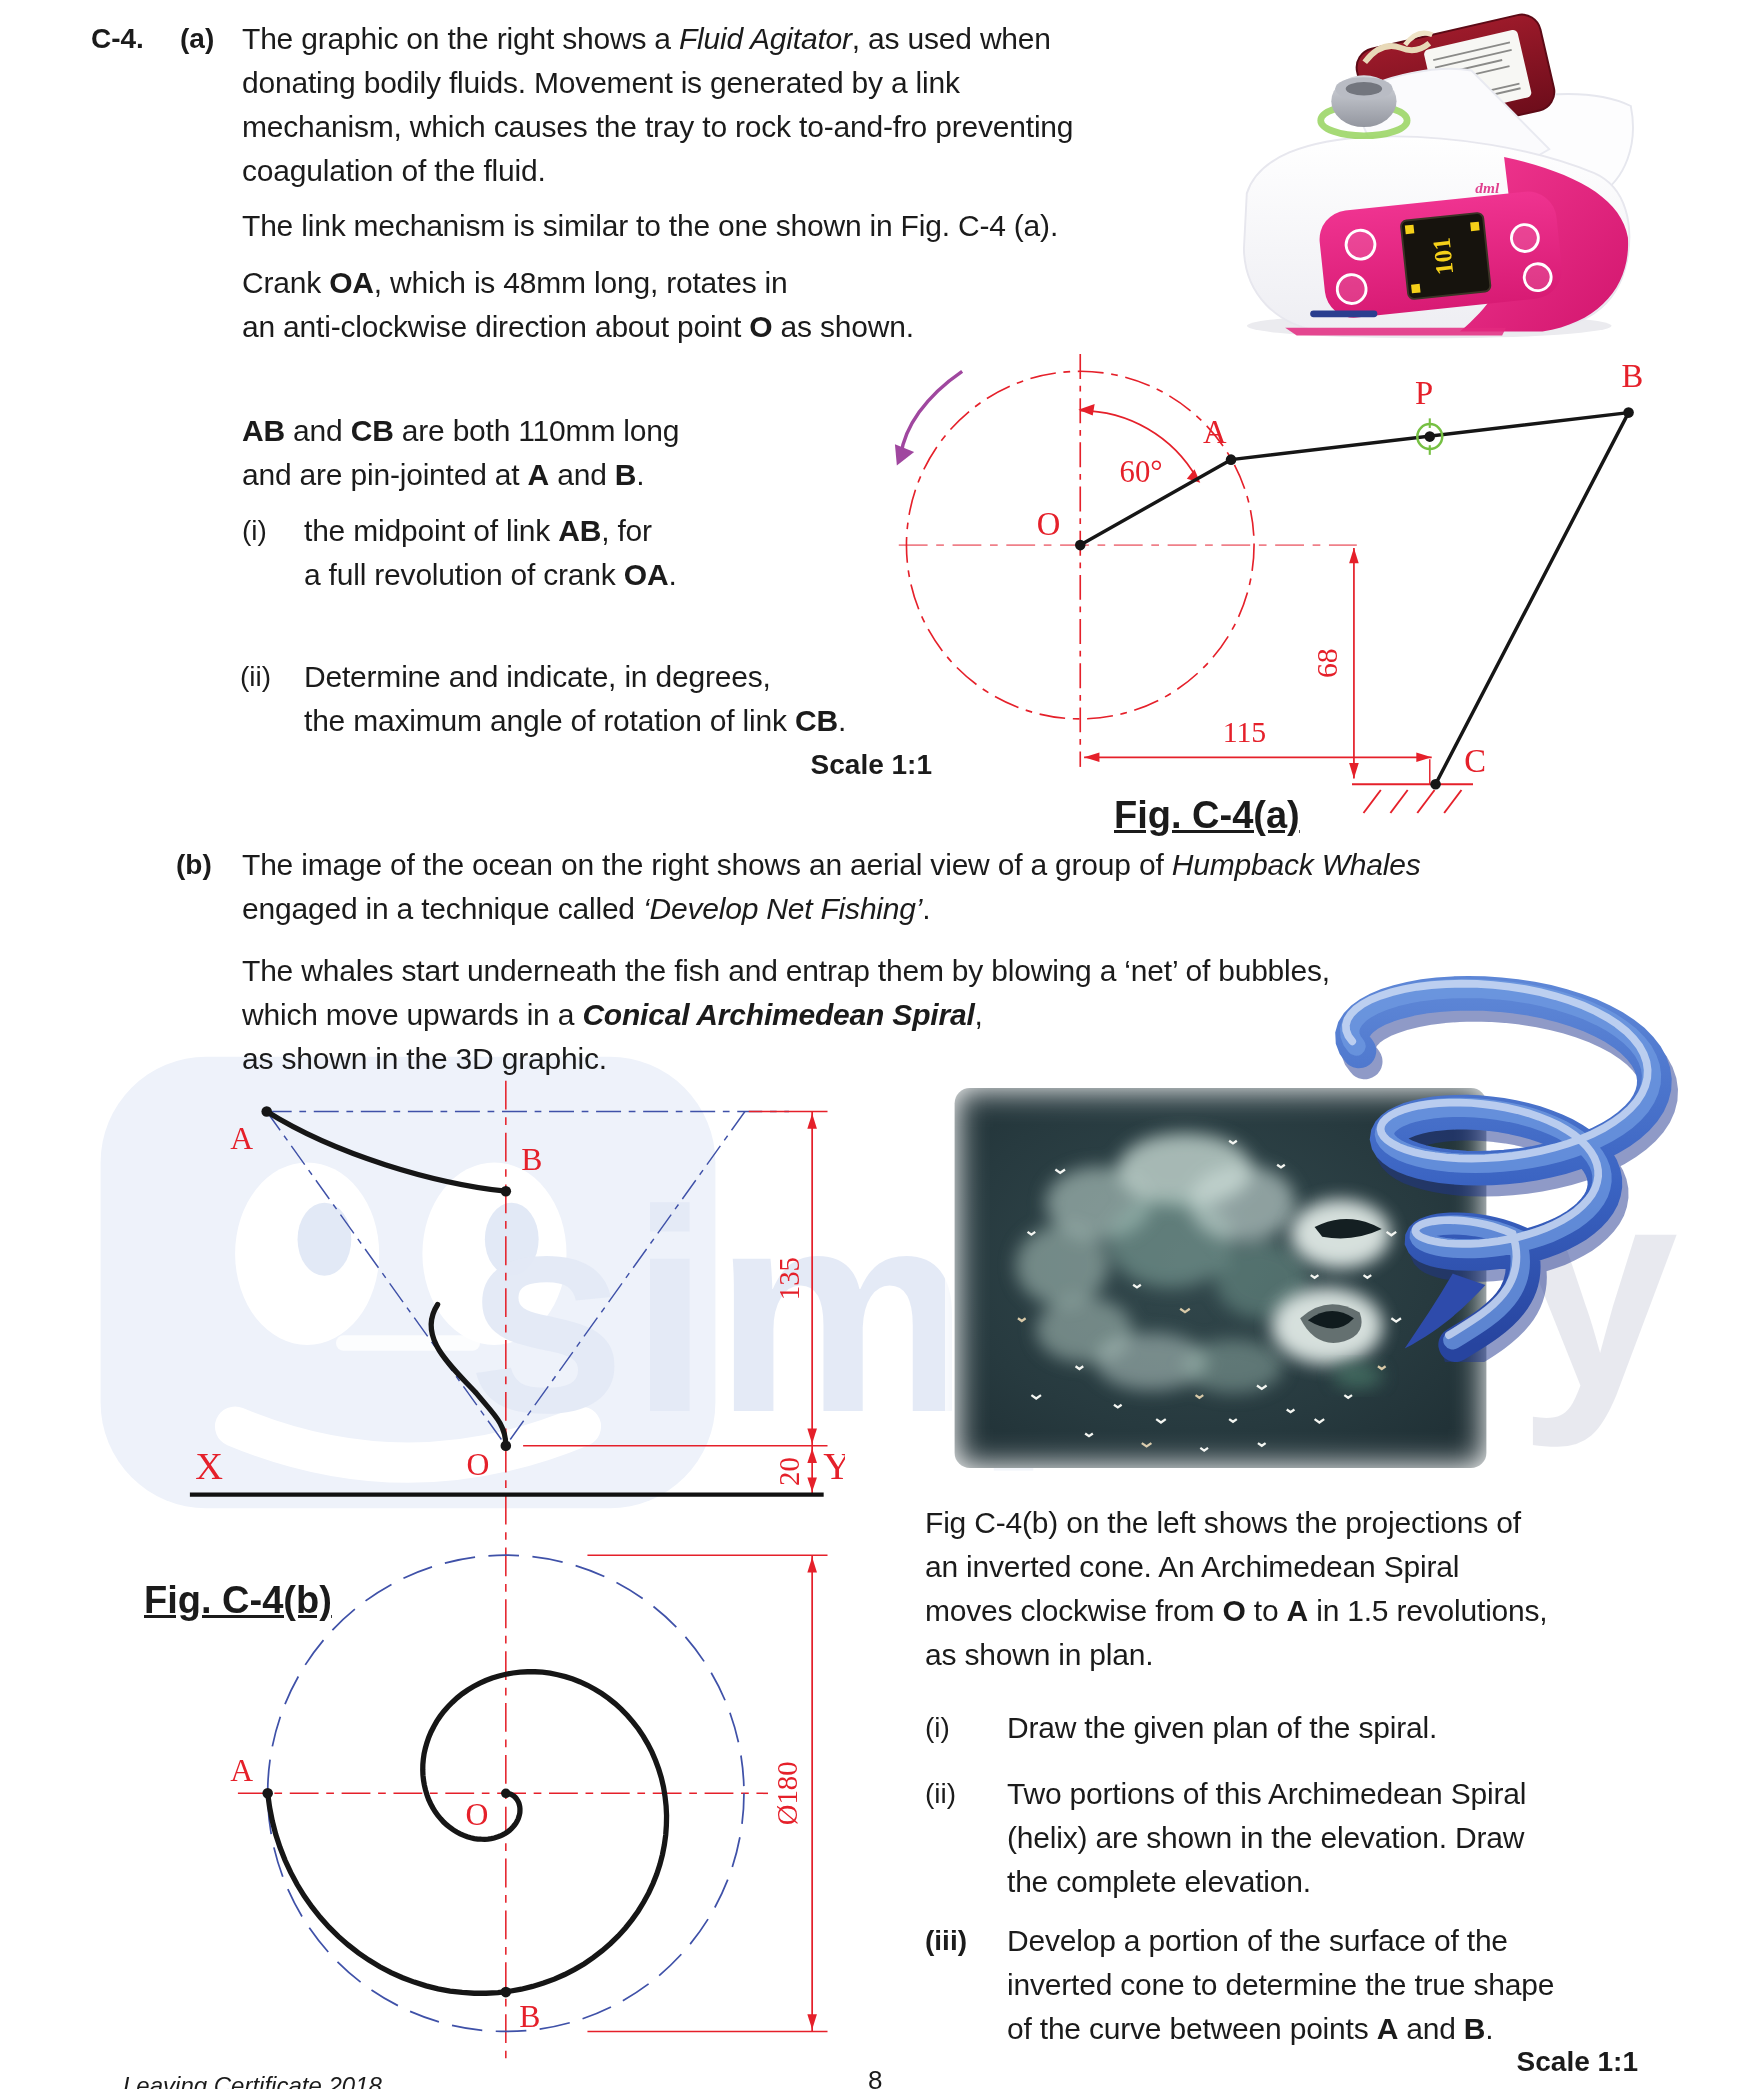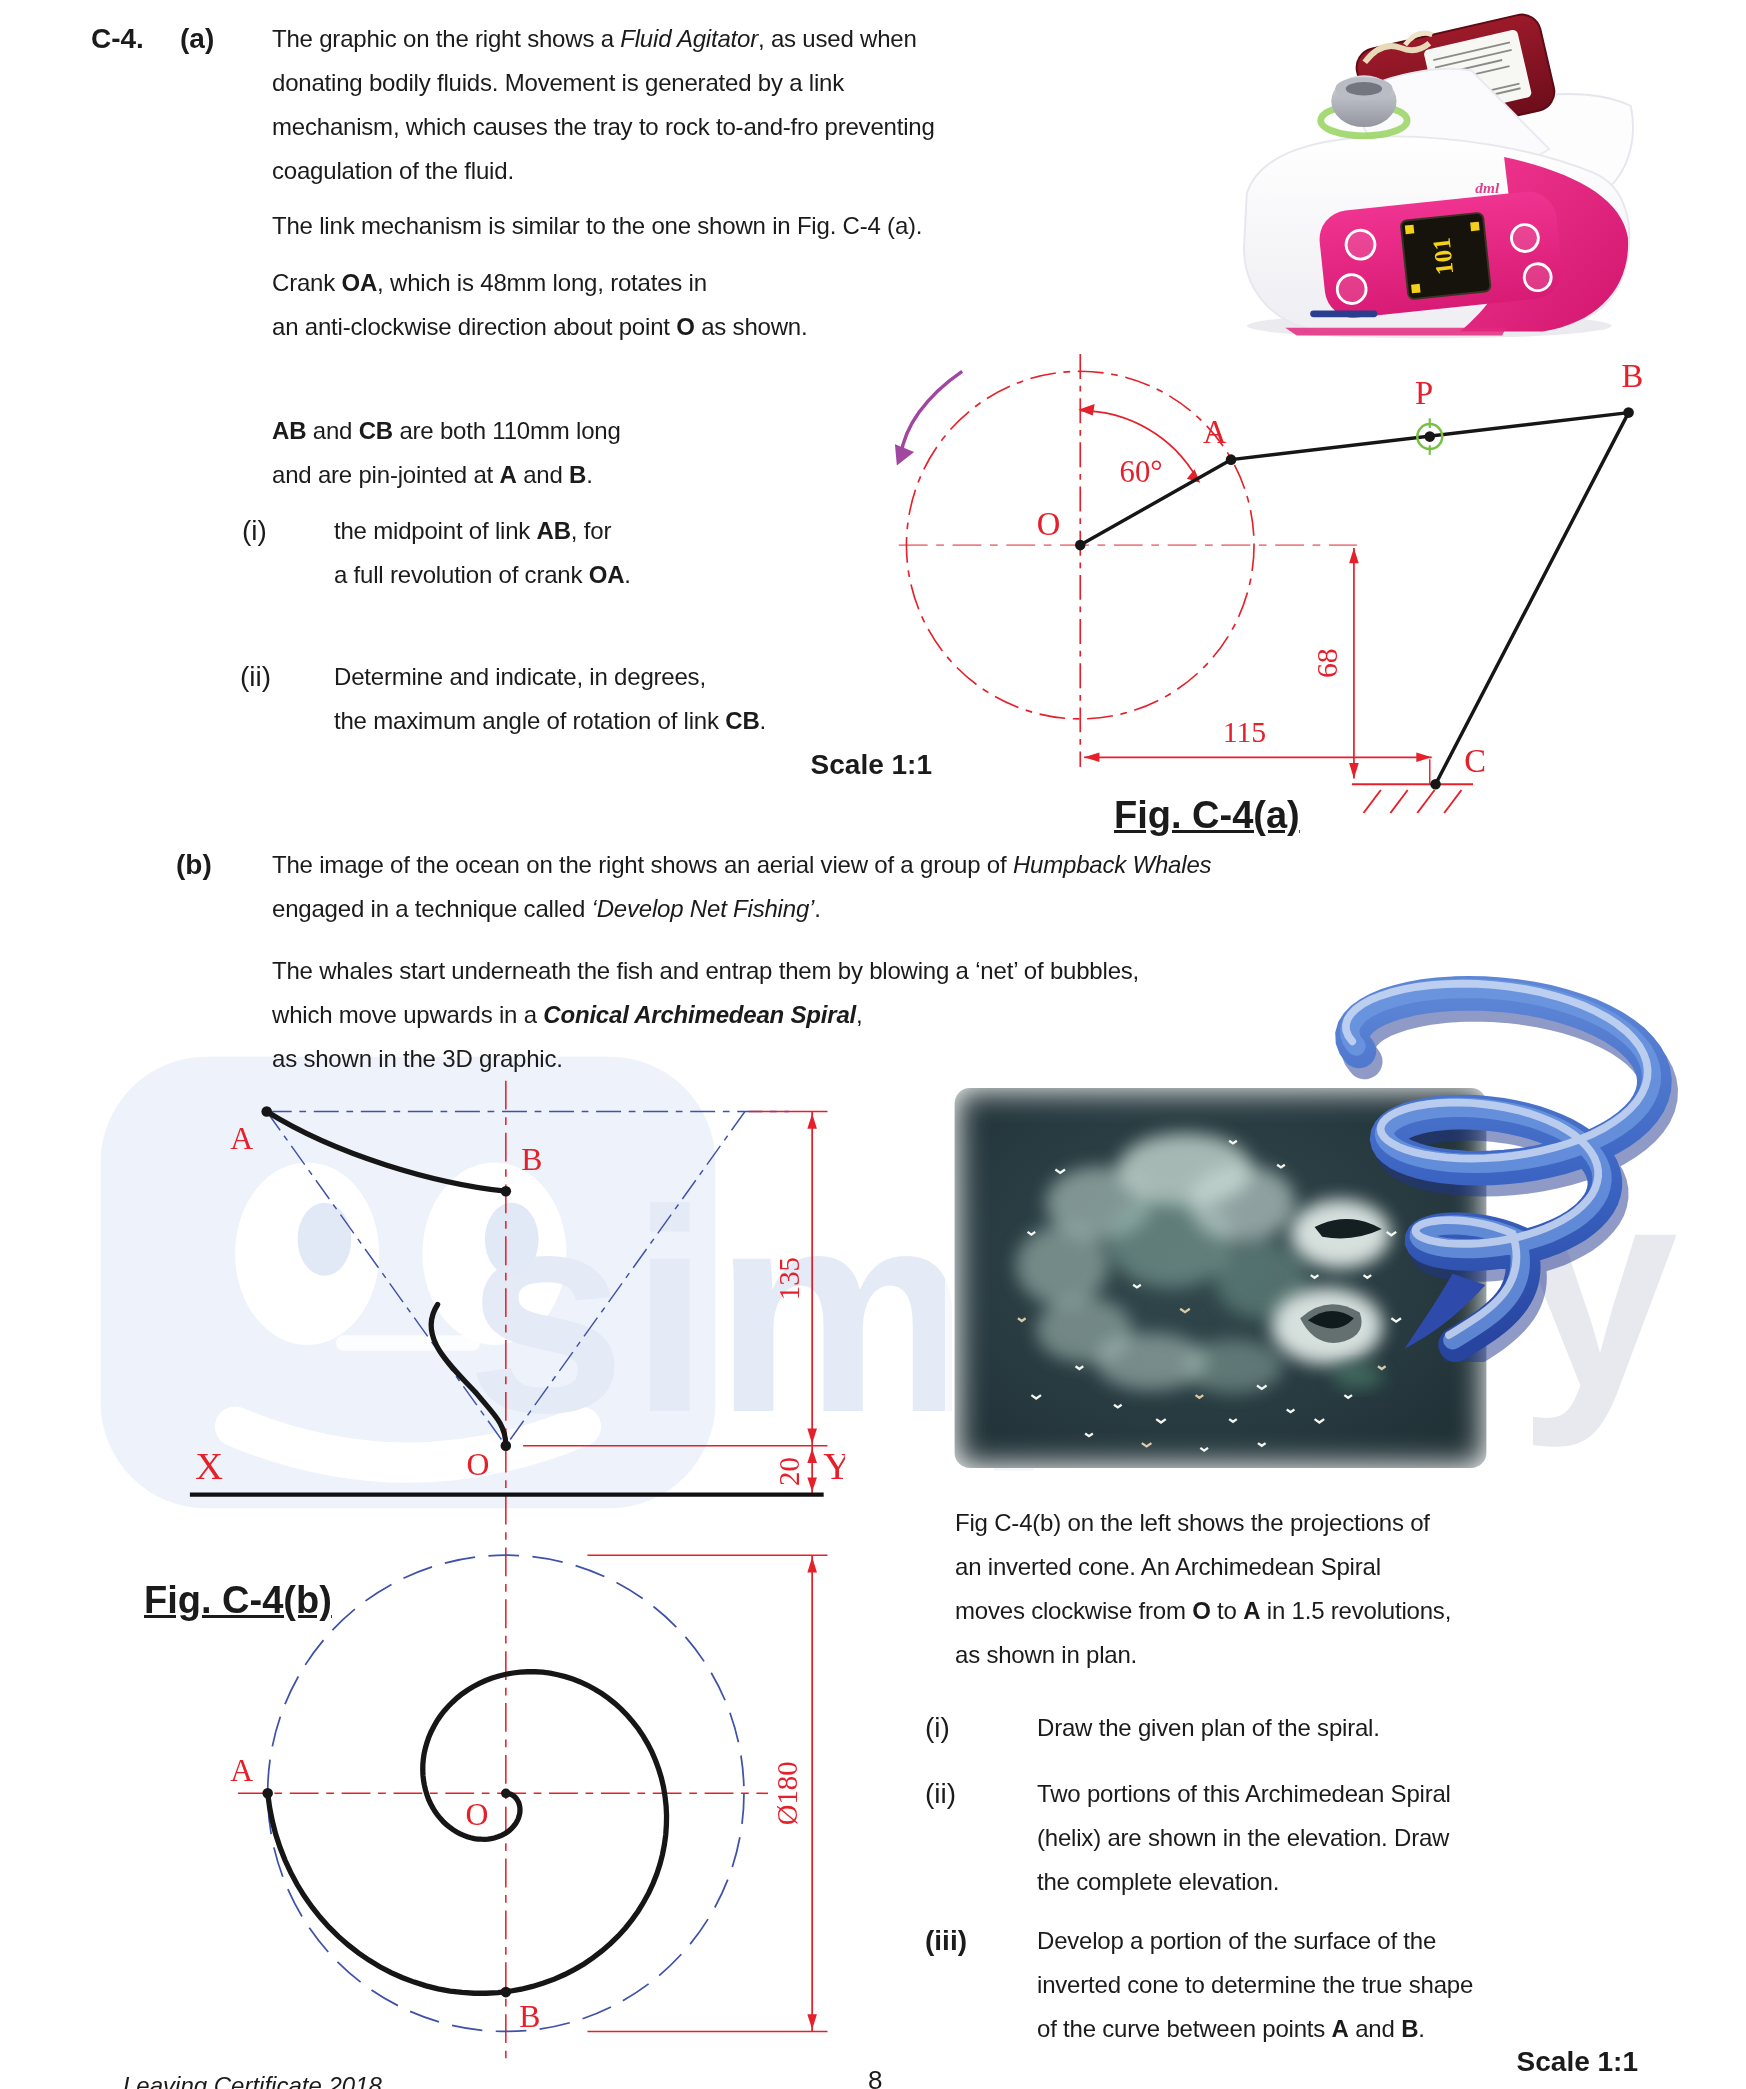--- a/index.html
+++ b/index.html
@@ -1,21 +1,21 @@
 <!DOCTYPE html>
 <html><head>
 <meta charset="utf-8">
 <style>
   html,body{margin:0;padding:0;}
   body{
     width:1747px;height:2090px;position:relative;background:#ffffff;
     font-family:"Liberation Sans",sans-serif;color:#1b1b1b;overflow:hidden;
   }
   .abs{position:absolute;}
-  .line{white-space:nowrap;height:44px;line-height:44px;font-size:24px;letter-spacing:-0.2px;margin-left:30px;}
+  .line{white-space:nowrap;height:44px;line-height:44px;font-size:30px;letter-spacing:-0.2px;}
   .b{font-weight:700;}
   .i{font-style:italic;}
   .bi{font-weight:700;font-style:italic;}
   .marker{font-weight:700;font-size:28px;line-height:44px;white-space:nowrap;}
   .marker.plain{font-weight:400;}
   .capt{font-weight:700;font-size:38px;white-space:nowrap;text-decoration:underline;}
   .scale{font-weight:700;font-size:28px;white-space:nowrap;}
   .wm-text{font-weight:700;font-size:288px;line-height:1;letter-spacing:3.8px;}
   svg text{font-family:"Liberation Serif",serif;}
   .footer-text{font-style:italic;font-size:24px;white-space:nowrap;}

